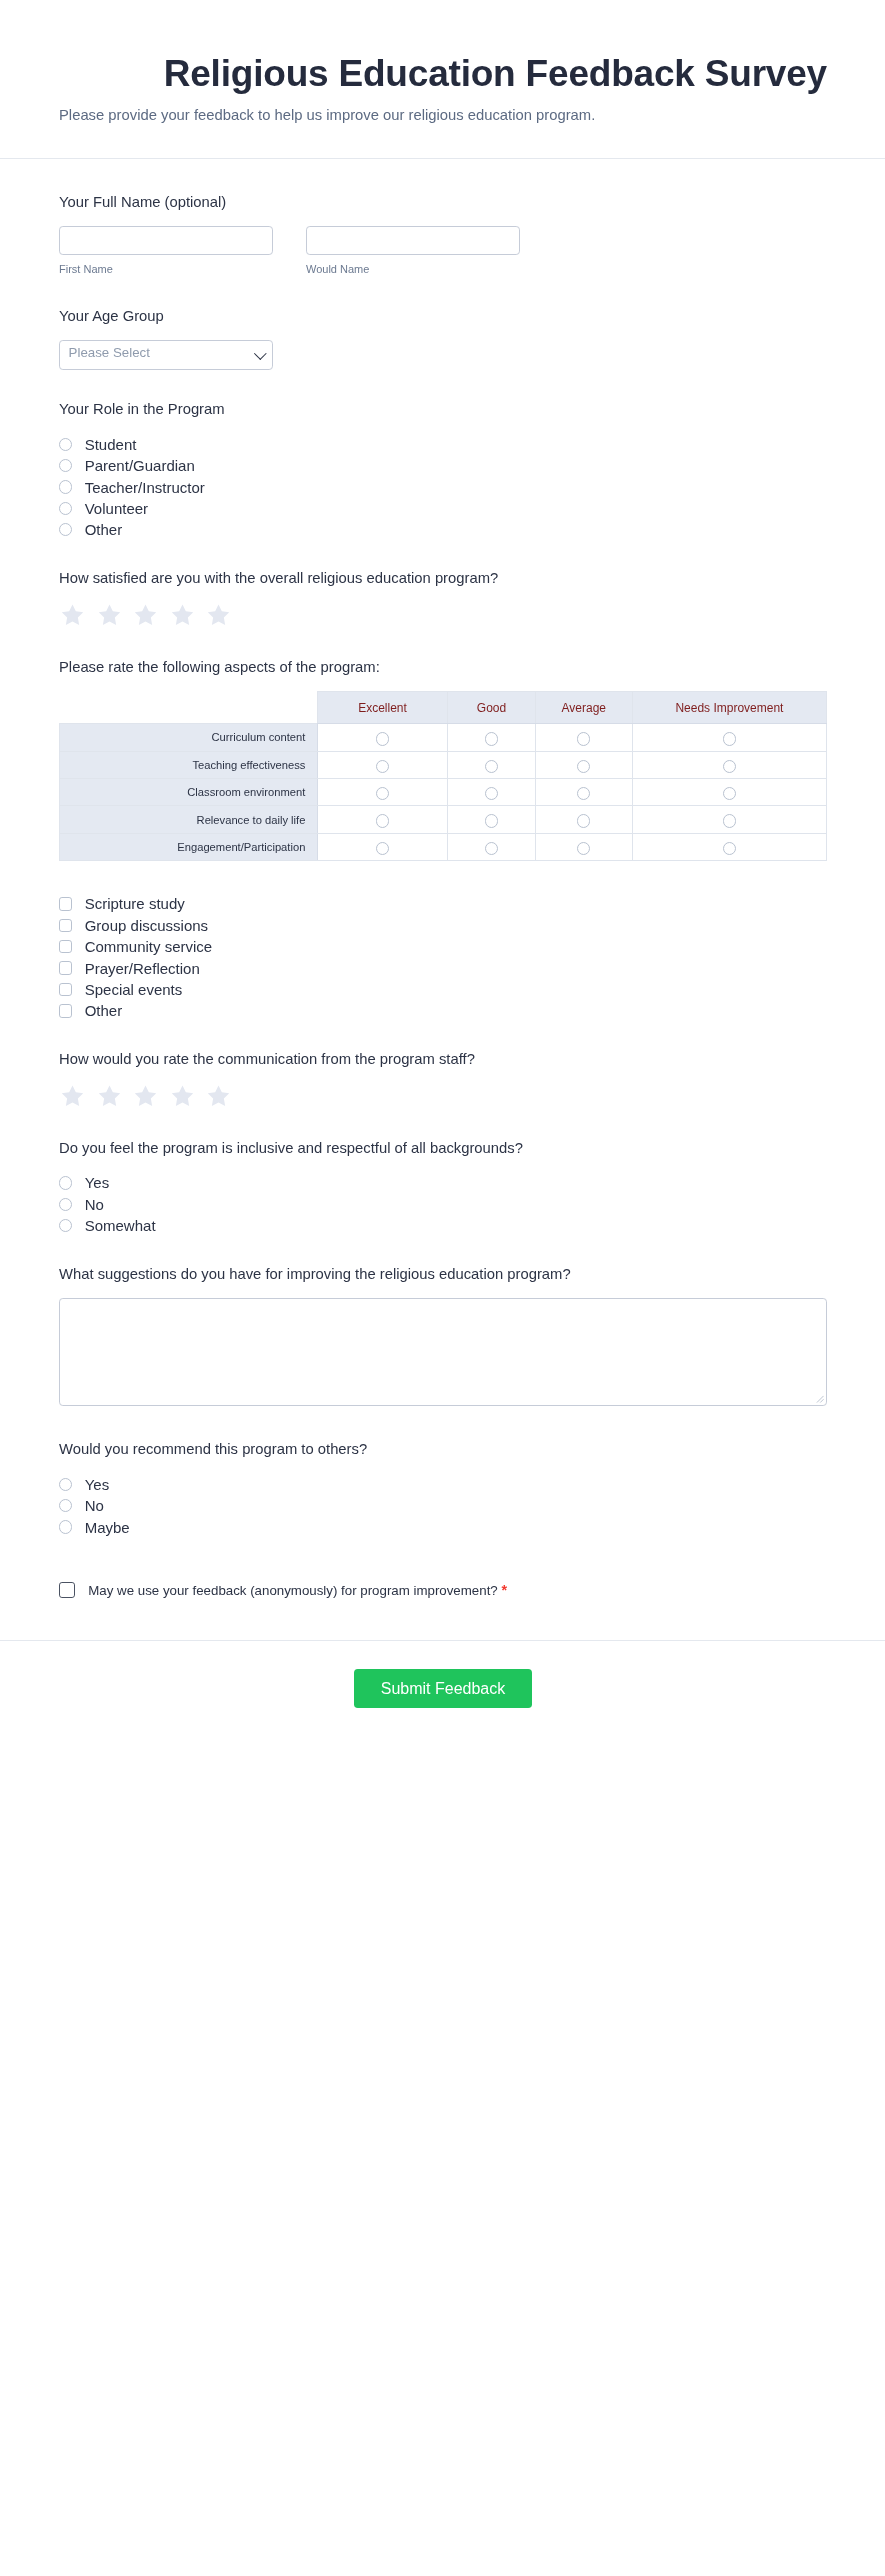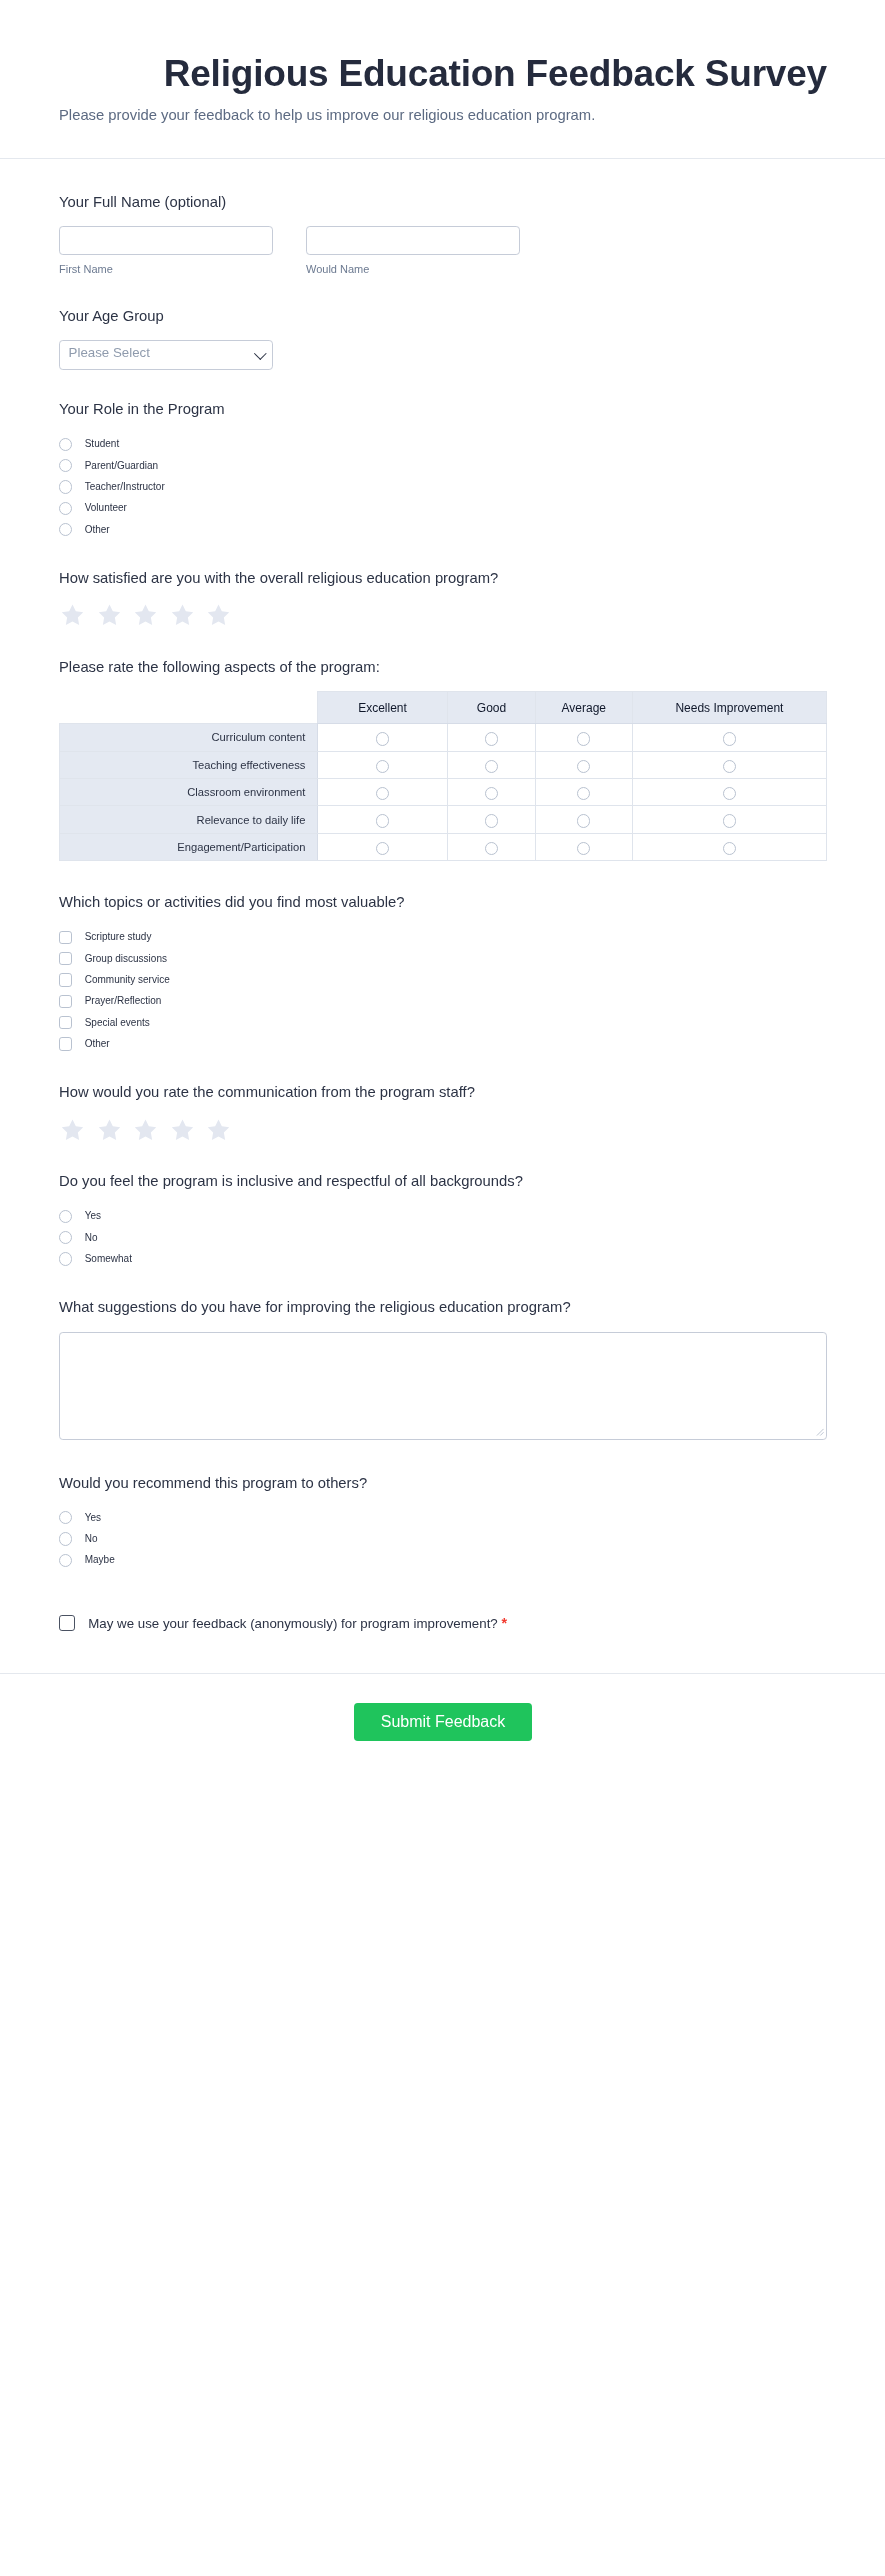--- a/index.html
+++ b/index.html
@@ -107,21 +107,21 @@
     margin-bottom: 0px;
   }
   .radio-dot {
     width: 13.3px; height: 13.3px;
     border: 1px solid #b9c2d0;
     border-radius: 50%;
     background: #fff;
     flex: 0 0 auto;
     margin-right: 12.4px;
   }
-  .opt-text { font-size: 10px; color: #2c3345; line-height: 1; }
+  .opt-text { font-size: 15px; color: #2c3345; line-height: 1; }
 
   
   .chk-box {
     width: 13.3px; height: 13.3px;
     border: 1px solid #b9c2d0;
     border-radius: 2.9px;
     background: #fff;
     flex: 0 0 auto;
     margin-right: 12.4px;
   }
@@ -142,21 +142,21 @@
     border: 1px solid #dfe4ec;
     font-weight: normal;
   }
   .matrix thead th.corner {
     border: none;
     background: transparent;
     width: 162px;
   }
   .matrix thead th.colhead {
     background: #e4e9f2;
-    color: #0f172a;
+    color: #7f1d1d;
     font-size: 12px;
     height: 32px;
     text-align: center;
     padding: 3.8px 5.7px;
     border-bottom: 1px solid #d6dce7;
   }
   .matrix tbody th.rowhead {
     background: #e4e9f2;
     color: #2c3345;
     font-size: 11.2px;
@@ -379,21 +379,20 @@
             <td class="cell"><span class="cell-radio"></span></td>
             <td class="cell"><span class="cell-radio"></span></td>
             <td class="cell"><span class="cell-radio"></span></td>
             <td class="cell"><span class="cell-radio"></span></td>
           </tr>
         </tbody>
       </table>
     </div>
 
     <div class="field" style="margin-bottom:28.6px">
-      <div class="field-label q">Which topics or activities did you find most valuable?</div>
       <div class="opt-list">
         <div class="opt-row">
           <span class="chk-box"></span>
           <span class="opt-text">Scripture study</span>
         </div>
         <div class="opt-row">
           <span class="chk-box"></span>
           <span class="opt-text">Group discussions</span>
         </div>
         <div class="opt-row">

